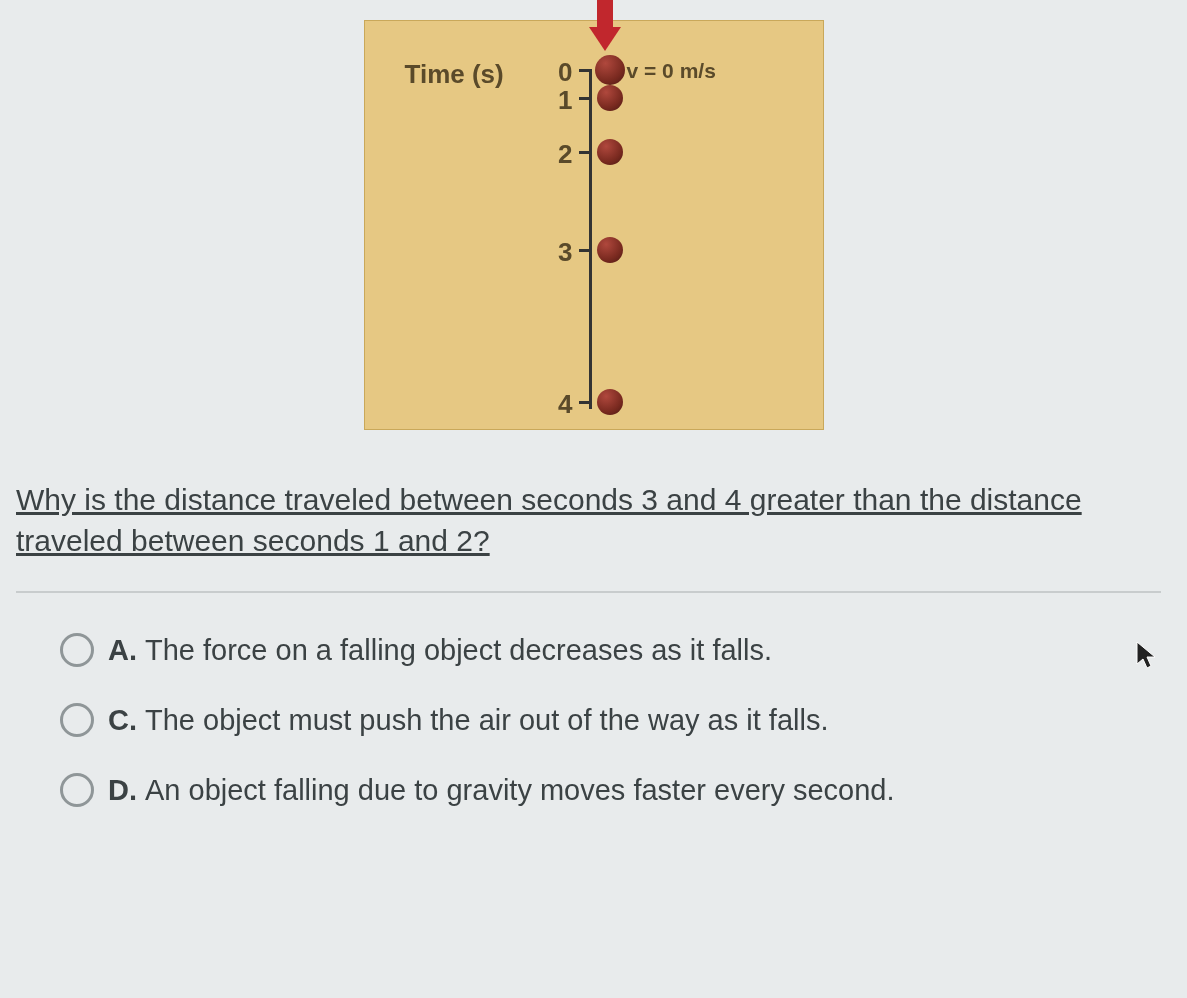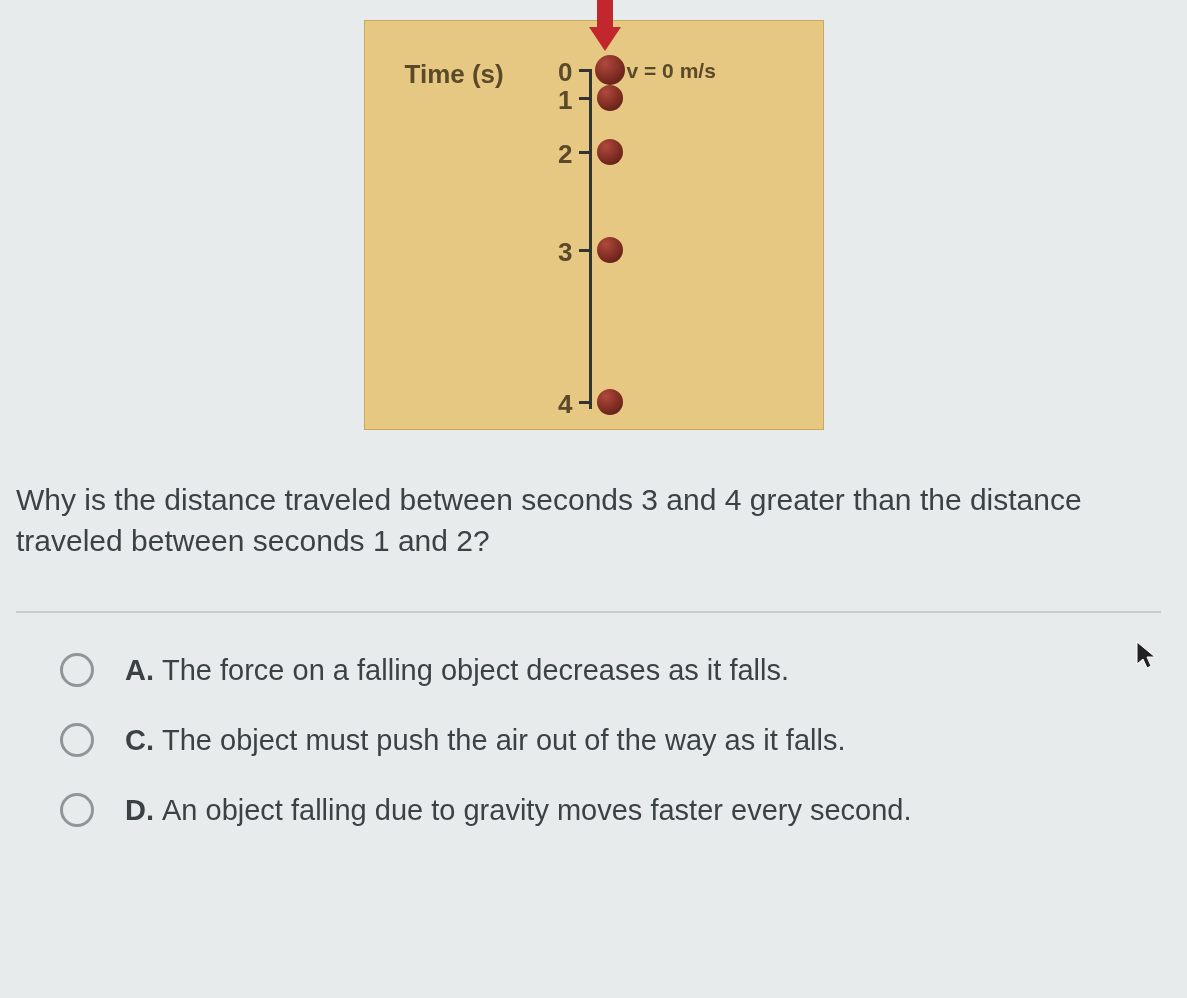--- a/index.html
+++ b/index.html
@@ -89,30 +89,31 @@
   .ball {
     position: absolute;
     border-radius: 50%;
     background: radial-gradient(circle at 35% 28%, #b0483d 0%, #7a2a20 60%, #4a1812 100%);
   }
   .question {
     margin: 50px 26px 0 16px;
     font-size: 30px;
     line-height: 1.35;
     color: #3b4244;
-    padding-bottom: 50px;
+    padding-bottom: 30px;
     border-bottom: 2px solid #c8cccd;
+    text-decoration: underline;
   }
   .options {
     margin: 40px 0 0 60px;
   }
   .option {
     display: flex;
     align-items: center;
-    gap: 31px;
+    gap: 14px;
     margin-bottom: 36px;
     font-size: 29px;
     color: #3b4244;
   }
   .radio {
     width: 34px;
     height: 34px;
     border: 3px solid #8f9698;
     border-radius: 50%;
     flex: 0 0 34px;

